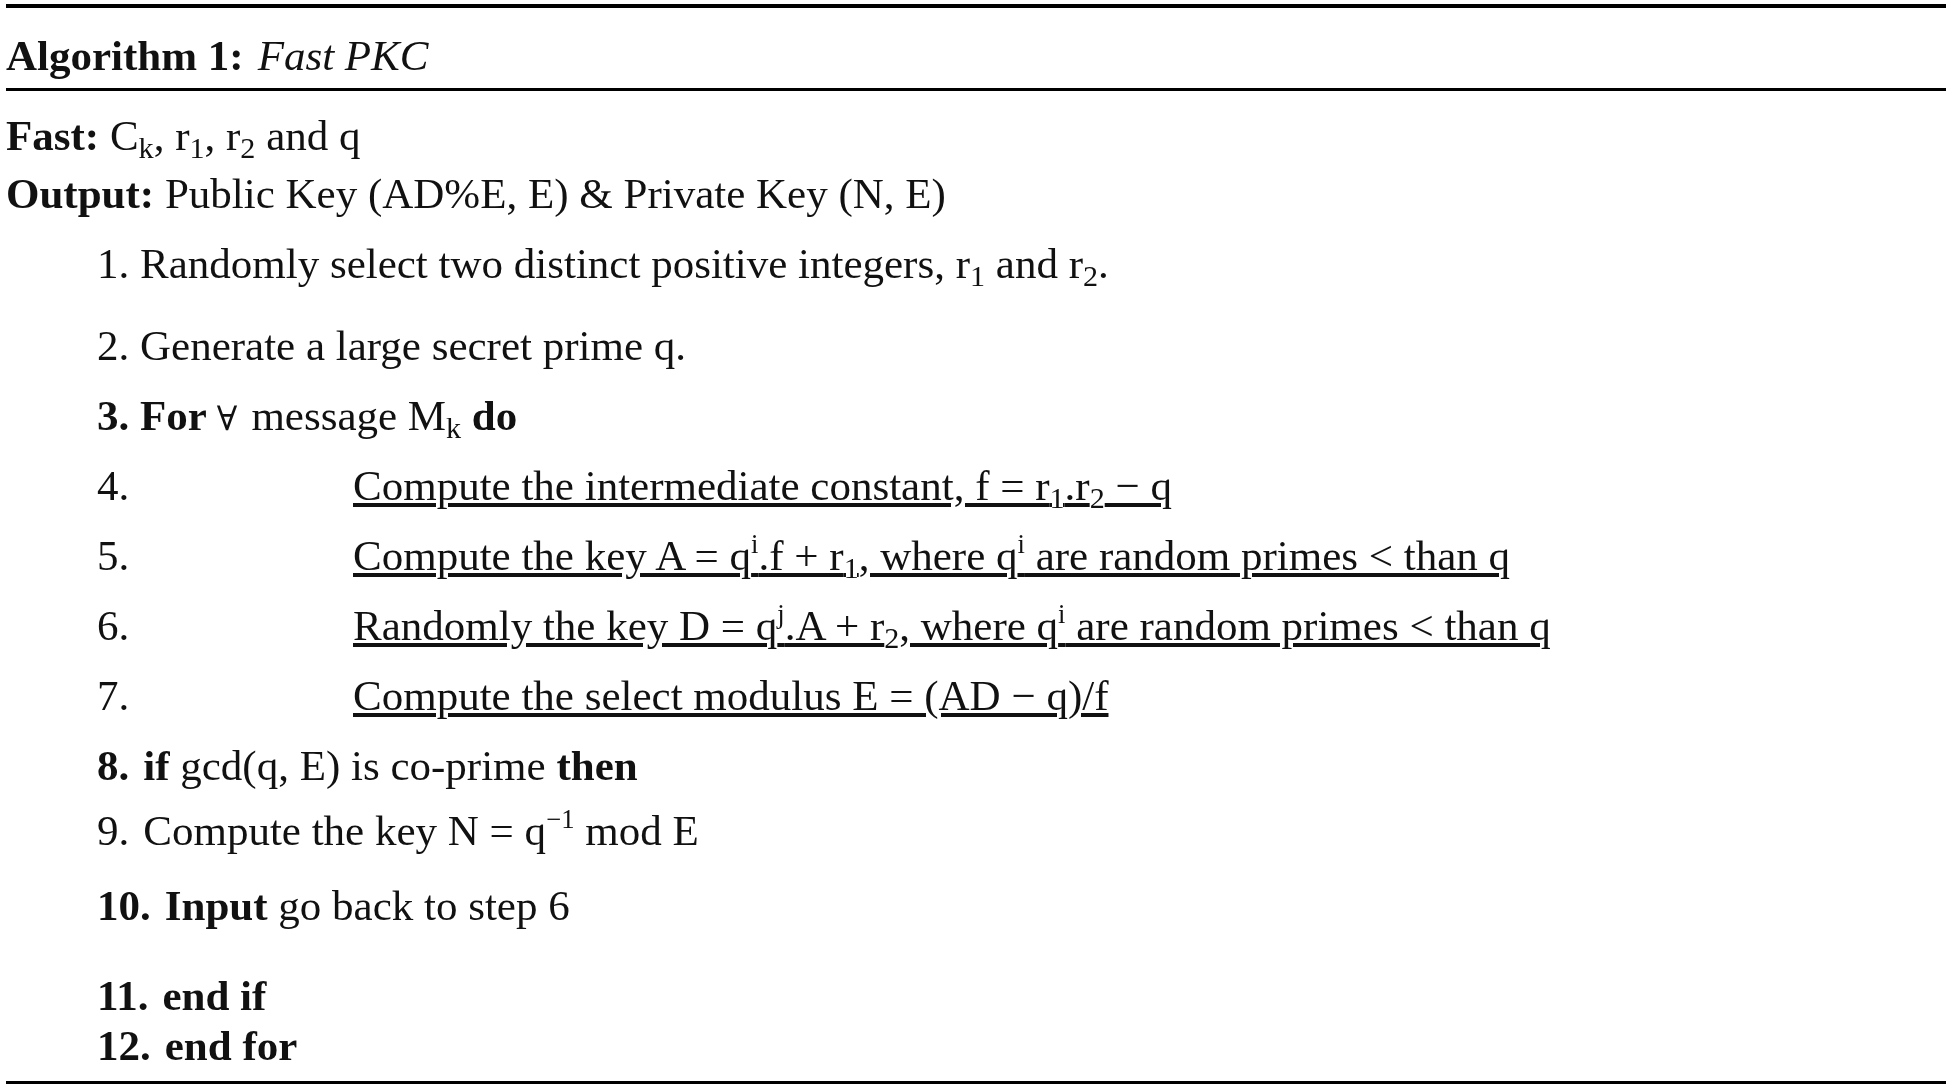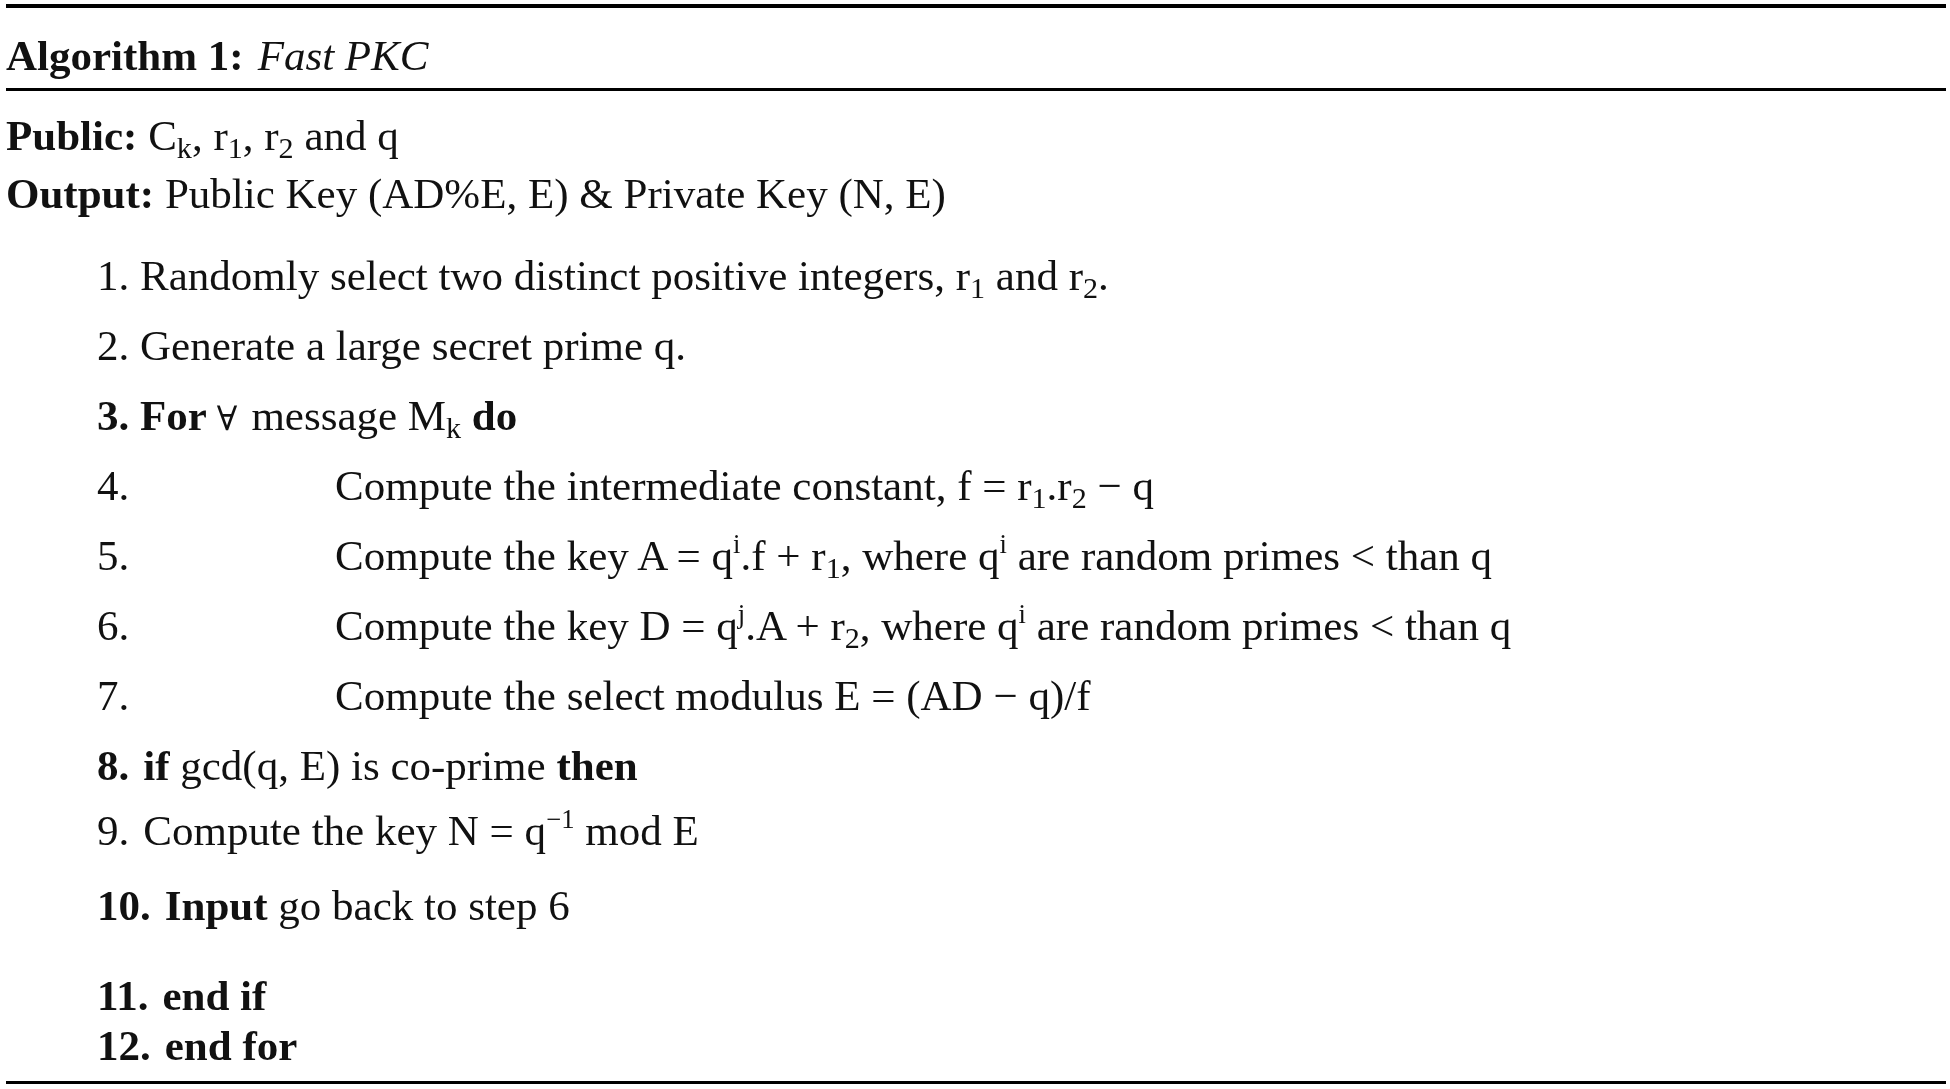--- a/index.html
+++ b/index.html
@@ -18,45 +18,45 @@
     font-size: 43px; line-height: 43px; height: 43px; text-align: center;
   }
   .title { top: 34px; }
   .title .italic { font-style: italic; margin-left: 14px; }
   .b { font-weight: bold; }
   sub { font-size: 0.7em; vertical-align: -0.28em; line-height: 0; }
   sup { font-size: 0.62em; vertical-align: 0.62em; line-height: 0; }
 
   .step { left: 97px; }
   .step .num { display: inline-block; }
-  .step .body.indent { position: absolute; left: 238px; top: 0; }
+  .step .body.indent { position: absolute; left: 256px; top: 0; text-decoration: underline; }
   .gap { display: inline-block; width: 14px; }
   .forall { display: inline-block; margin: 0 14px 0 10px; font-family: "DejaVu Serif", serif; font-size: 34px; }
 </style>
 </head>
 <body>
 
 <div class="rule top"></div>
 
 <div class="line title">
   <span class="b">Algorithm 1:</span><span class="italic">Fast PKC</span>
 </div>
 
 <div class="rule mid"></div>
 
 <div class="line" style="top:114px">
-  <span class="b">Public:</span>
+  <span class="b">Fast:</span>
   <span>C</span><sub>k</sub><span>, r</span><sub>1</sub><span>, r</span><sub>2</sub><span> and q</span>
 </div>
 
 <div class="line" style="top:172px">
   <span class="b">Output:</span><span> Public Key (AD%E, E) &amp; Private Key (N, E)</span>
 </div>
 
-<div class="line step" style="top:254px">
+<div class="line step" style="top:242px">
   <span class="num">1.</span><span> Randomly select two distinct positive integers, r</span><sub>1</sub><span> and r</span><sub>2</sub><span>.</span>
 </div>
 
 <div class="line step" style="top:324px">
   <span class="num">2.</span><span> Generate a large secret prime q.</span>
 </div>
 
 <div class="line step" style="top:394px">
   <span class="num b">3.</span><span class="b"> For</span><span class="forall">∀</span><span>message M</span><sub>k</sub><span class="b"> do</span>
 </div>
@@ -66,21 +66,21 @@
   <span class="body indent"><span>Compute the intermediate constant, f = r</span><sub>1</sub><span>.r</span><sub>2</sub><span> − q</span></span>
 </div>
 
 <div class="line step" style="top:534px">
   <span class="num">5.</span>
   <span class="body indent"><span>Compute the key A = q</span><sup>i</sup><span>.f + r</span><sub>1</sub><span>, where q</span><sup>i</sup><span> are random primes &lt; than q</span></span>
 </div>
 
 <div class="line step" style="top:604px">
   <span class="num">6.</span>
-  <span class="body indent"><span>Compute the key D = q</span><sup>j</sup><span>.A + r</span><sub>2</sub><span>, where q</span><sup>i</sup><span> are random primes &lt; than q</span></span>
+  <span class="body indent"><span>Randomly the key D = q</span><sup>j</sup><span>.A + r</span><sub>2</sub><span>, where q</span><sup>i</sup><span> are random primes &lt; than q</span></span>
 </div>
 
 <div class="line step" style="top:674px">
   <span class="num">7.</span>
   <span class="body indent"><span>Compute the select modulus E = (AD − q)/f</span></span>
 </div>
 
 <div class="line step" style="top:744px">
   <span class="num b">8.</span><span class="gap"></span><span class="b">if</span><span> gcd(q, E) is co-prime </span><span class="b">then</span>
 </div>

